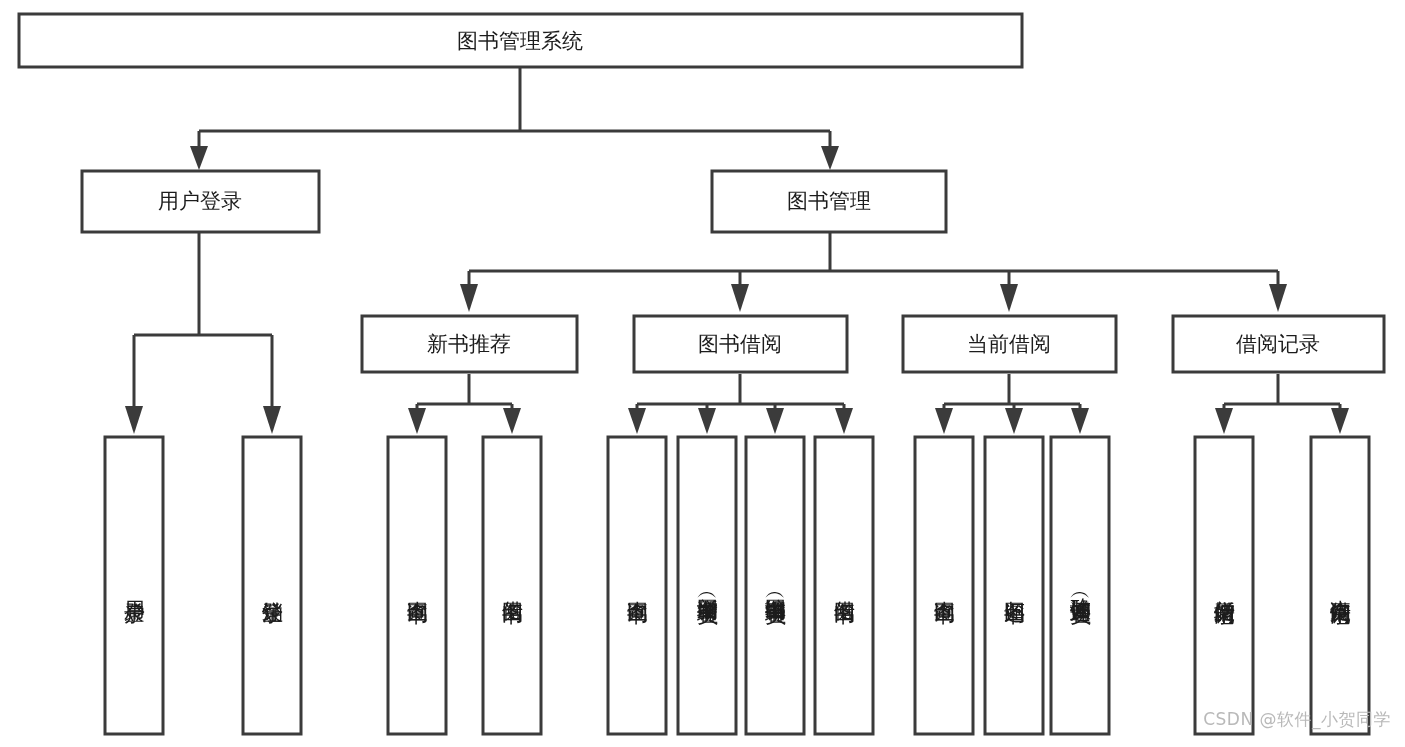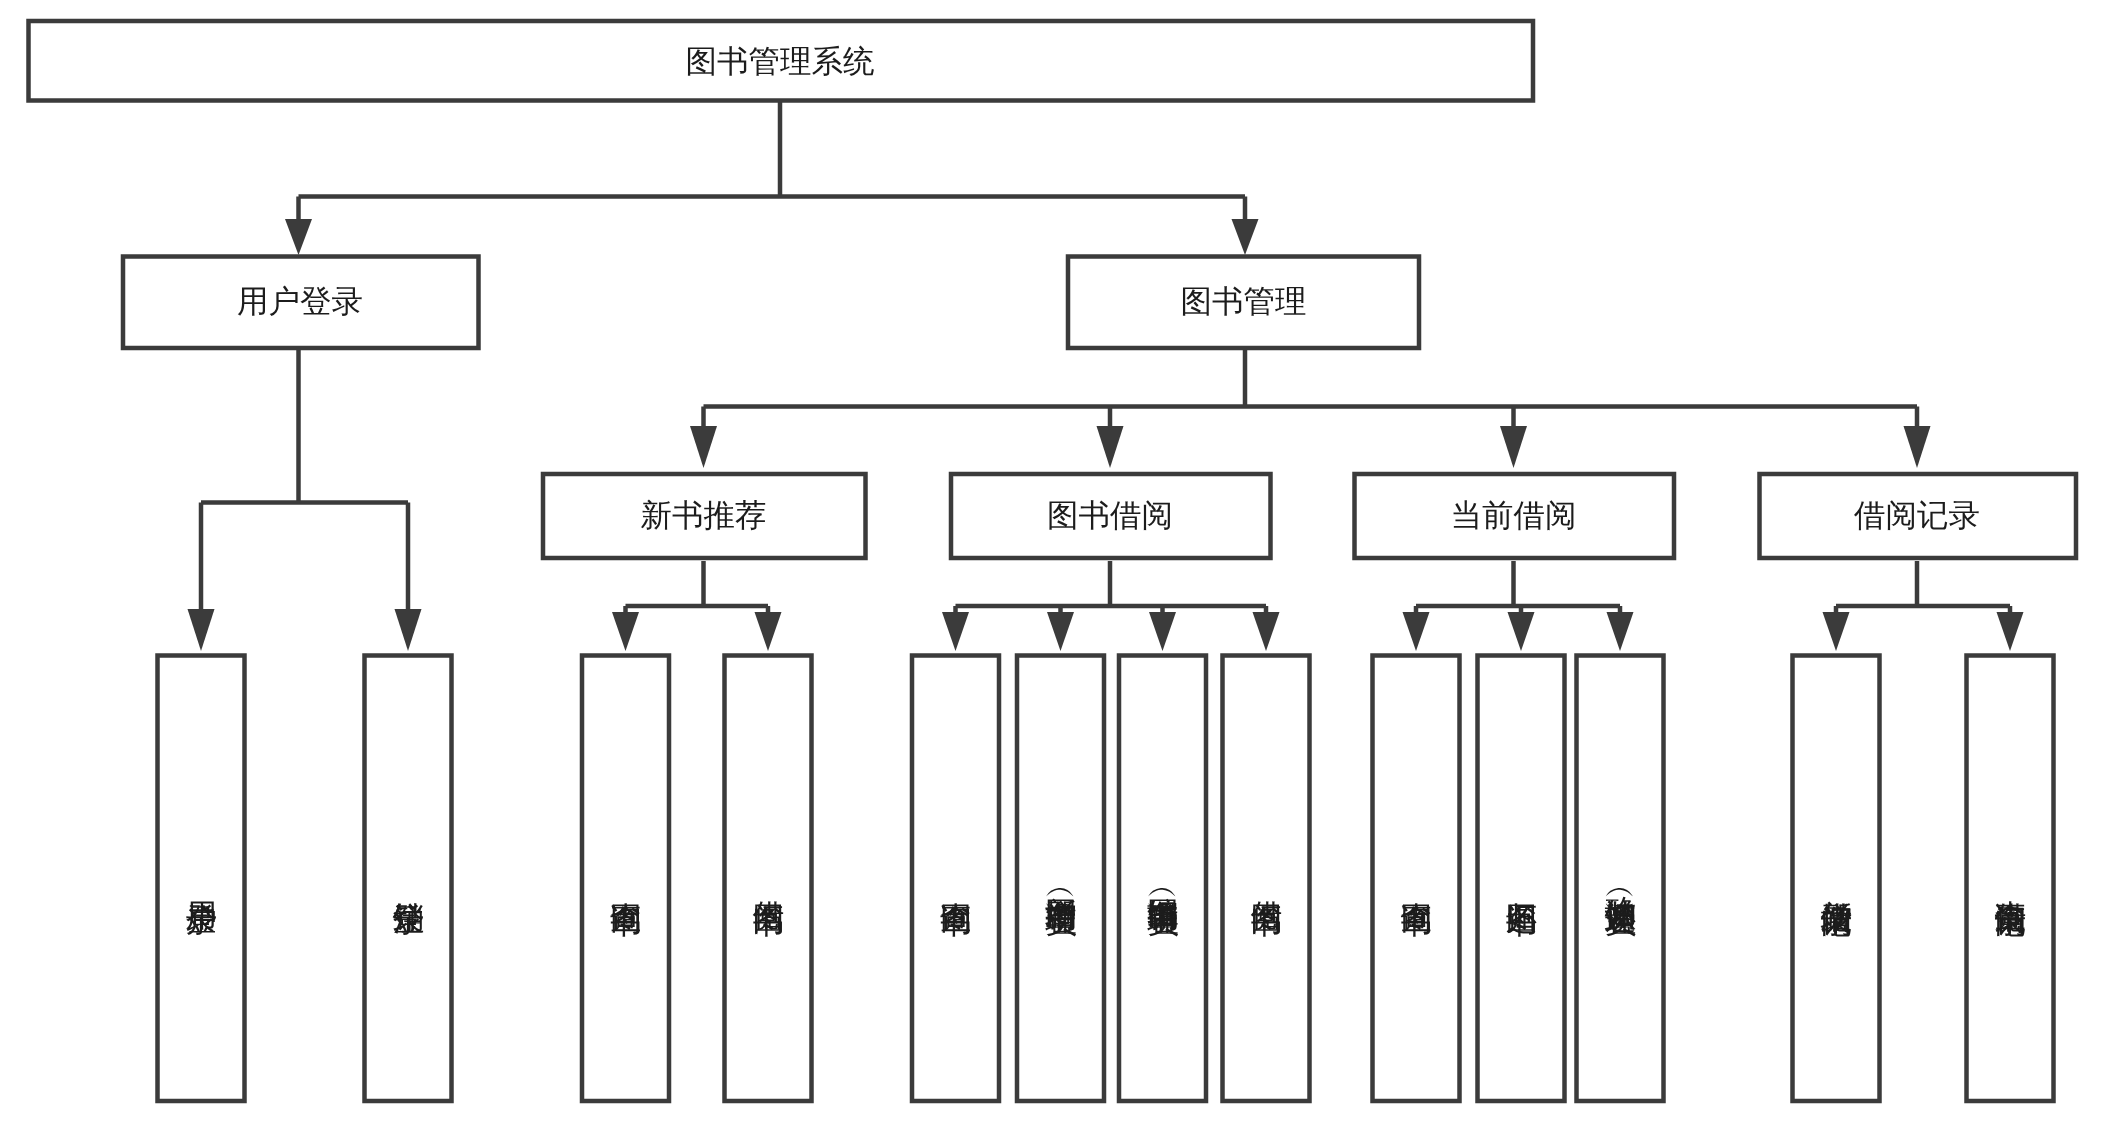--- a/index.html
+++ b/index.html
@@ -195,13 +195,14 @@
   <div class="vert-label" style="left:608px; top:437px; width:58px; height:297px;">查询图书</div>
   <div class="vert-label" style="left:678px; top:437px; width:58px; height:297px;">新增图书（管理员）</div>
   <div class="vert-label" style="left:746px; top:437px; width:58px; height:297px;">编辑图书（管理员）</div>
   <div class="vert-label" style="left:815px; top:437px; width:58px; height:297px;">借阅图书</div>
   <div class="vert-label" style="left:915px; top:437px; width:58px; height:297px;">查询图书</div>
   <div class="vert-label" style="left:985px; top:437px; width:58px; height:297px;">归还图书</div>
   <div class="vert-label" style="left:1051px; top:437px; width:58px; height:297px;">确认归还（管理员）</div>
   <div class="vert-label" style="left:1195px; top:437px; width:58px; height:297px;">新增借阅记录</div>
   <div class="vert-label" style="left:1311px; top:437px; width:58px; height:297px;">查询借阅记录</div>
 
+  <div id="watermark">CSDN @软件_小贺同学</div>
 </div>
 
 </body></html>

